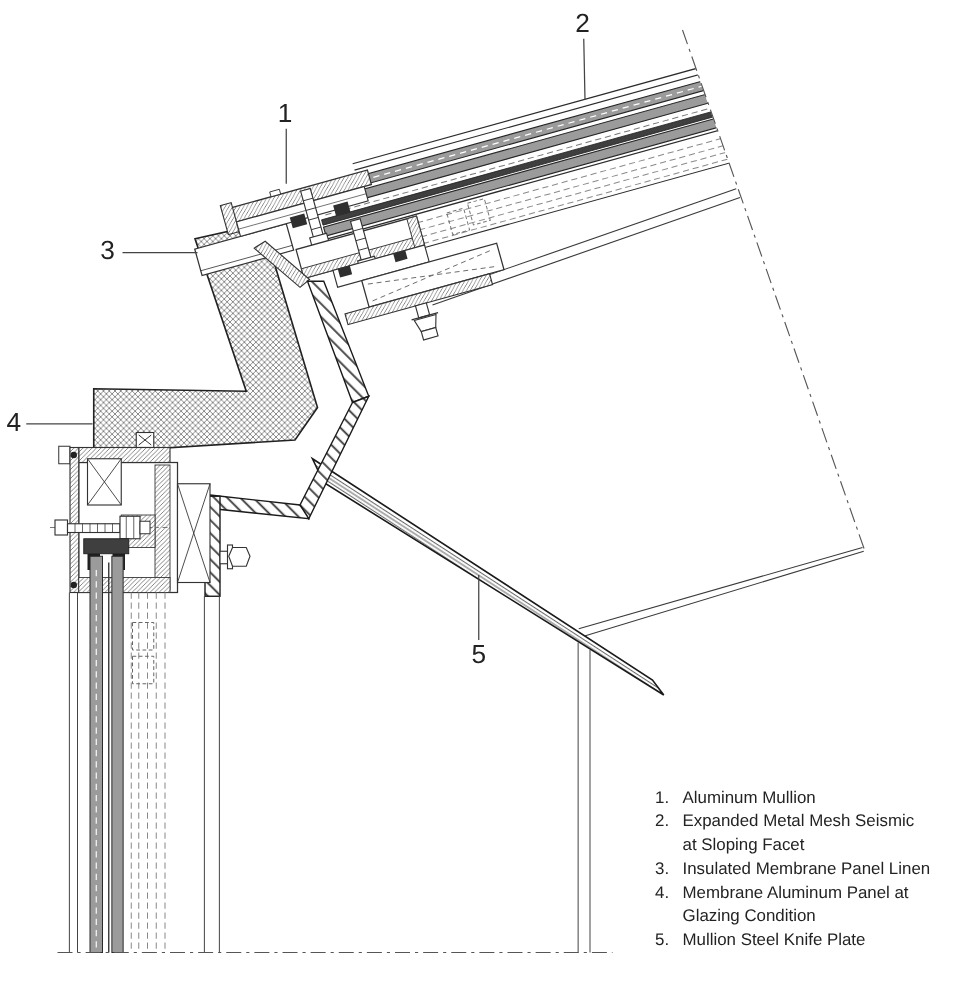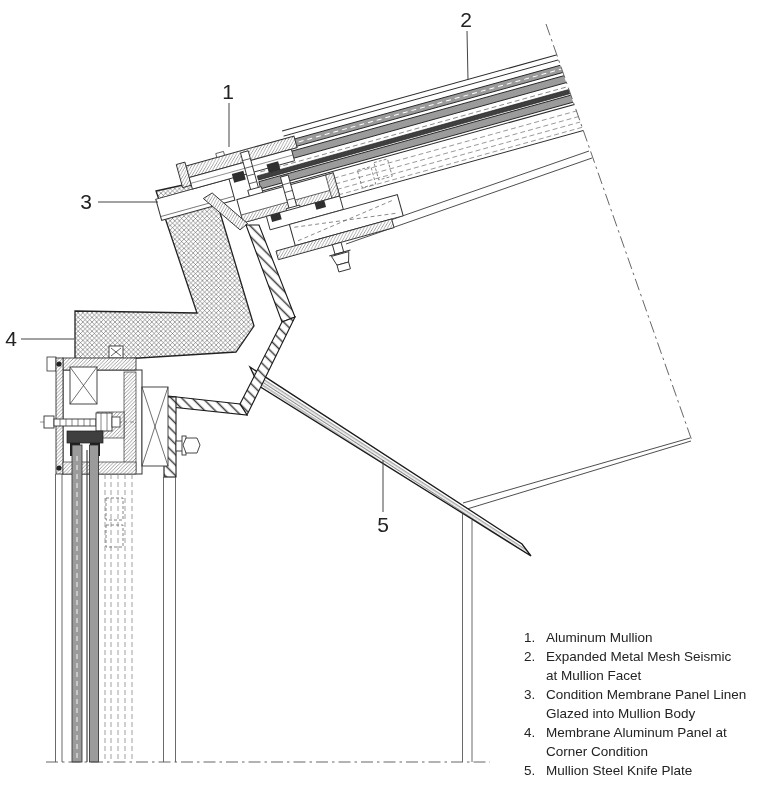--- a/index.html
+++ b/index.html
@@ -208,36 +208,32 @@
   <div class="lrow">
         <span class="lnum">1.</span>
         <span class="ltxt">Aluminum Mullion</span>
       </div>
   <div class="lrow">
         <span class="lnum">2.</span>
         <span class="ltxt">Expanded Metal Mesh Seismic</span>
       </div>
   <div class="lrow">
         <span class="lnum"></span>
-        <span class="ltxt">at Mullion Facet</span>
+        <span class="ltxt">at Sloping Facet</span>
       </div>
   <div class="lrow">
         <span class="lnum">3.</span>
-        <span class="ltxt">Condition Membrane Panel Linen</span>
-      </div>
-  <div class="lrow">
-        <span class="lnum"></span>
-        <span class="ltxt">Glazed into Mullion Body</span>
+        <span class="ltxt">Insulated Membrane Panel Linen</span>
       </div>
   <div class="lrow">
         <span class="lnum">4.</span>
         <span class="ltxt">Membrane Aluminum Panel at</span>
       </div>
   <div class="lrow">
         <span class="lnum"></span>
-        <span class="ltxt">Corner Condition</span>
+        <span class="ltxt">Glazing Condition</span>
       </div>
   <div class="lrow">
         <span class="lnum">5.</span>
         <span class="ltxt">Mullion Steel Knife Plate</span>
       </div>
 </div>
 </div>
 
 </body></html>

